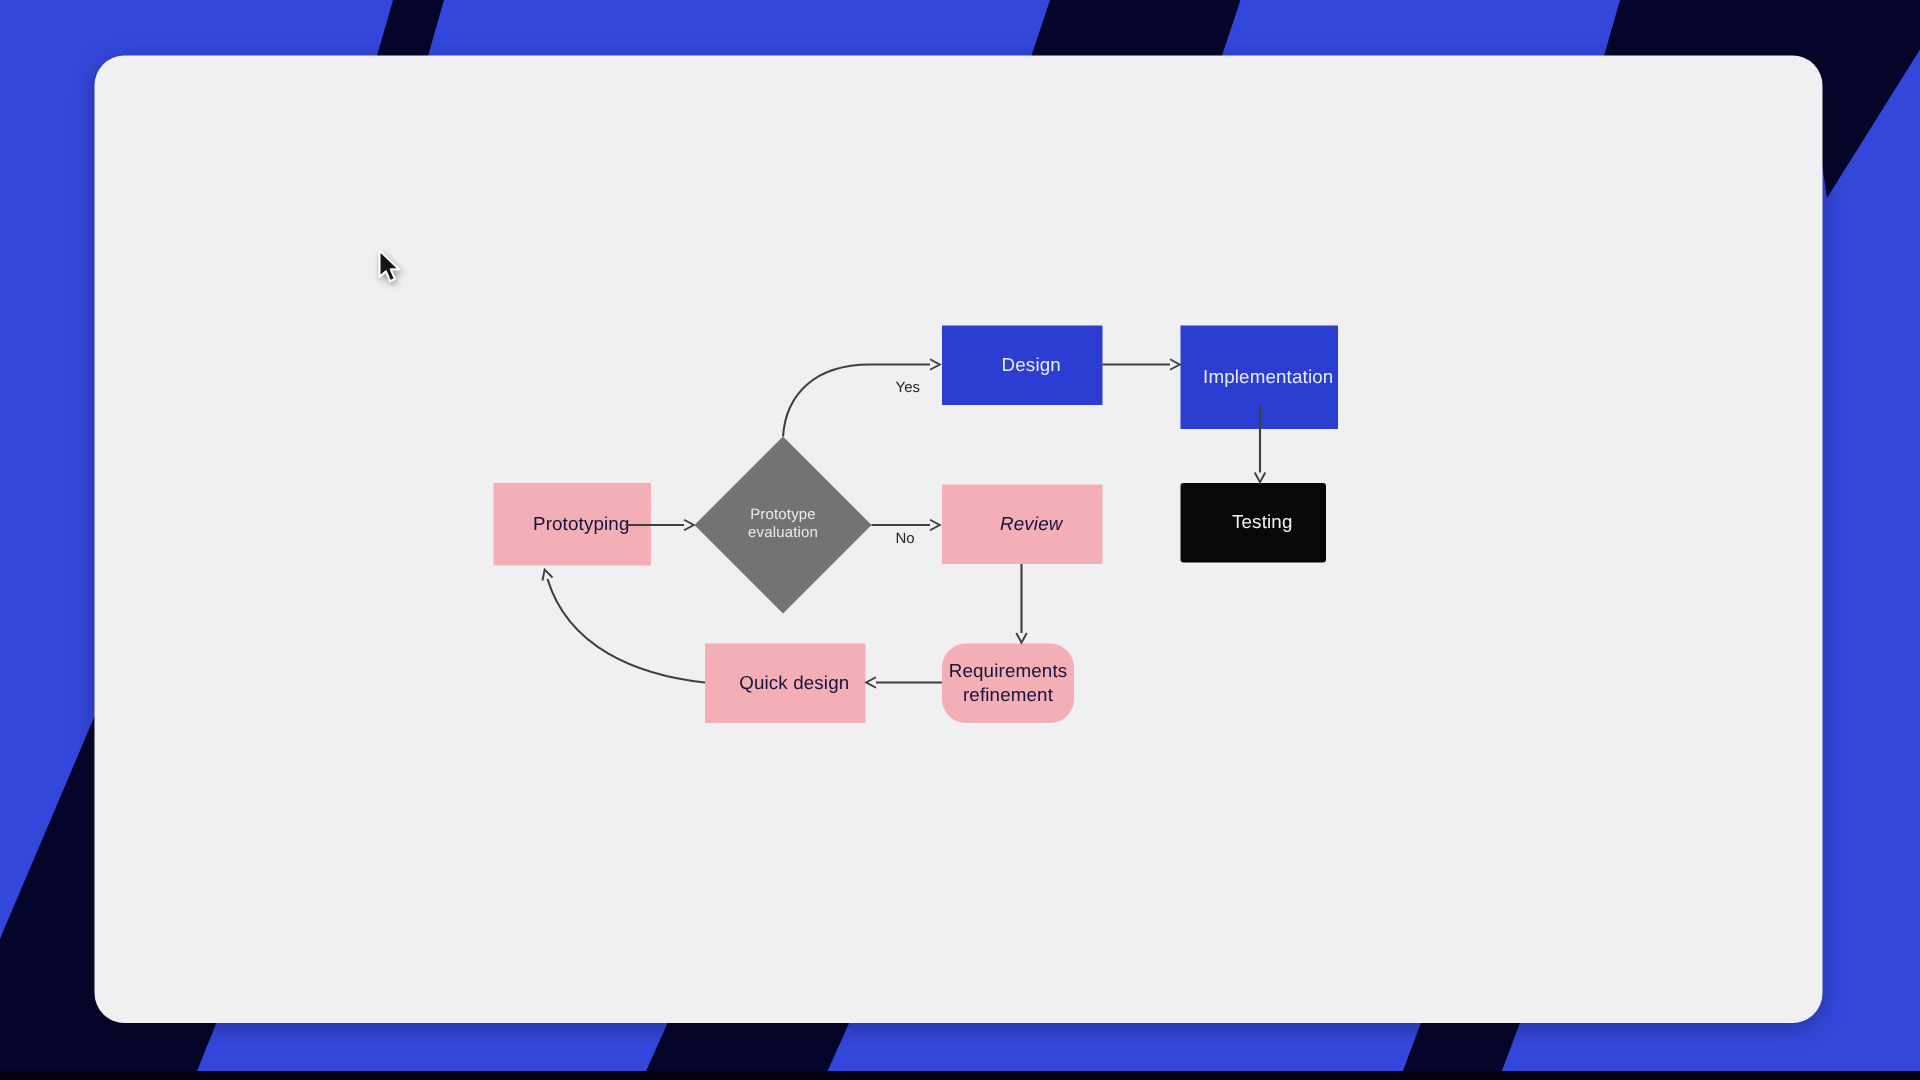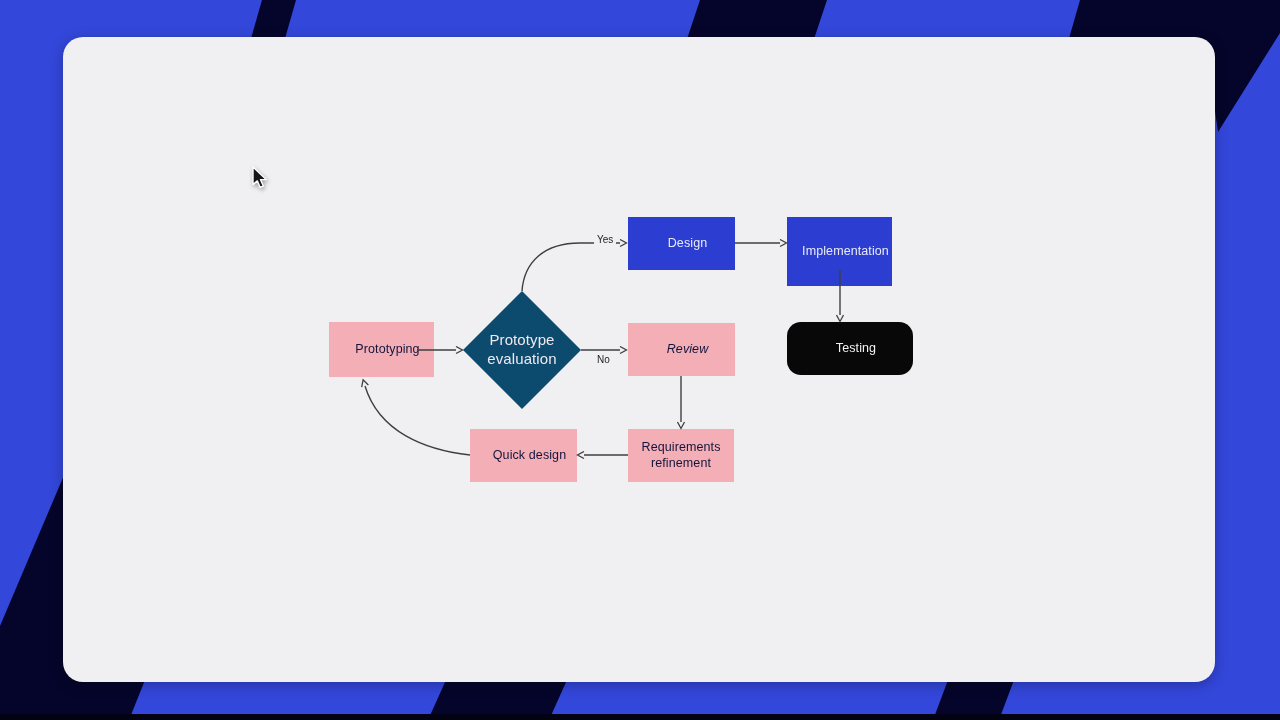--- a/index.html
+++ b/index.html
@@ -30,37 +30,37 @@
   .node{
     position:absolute;display:flex;align-items:center;justify-content:center;
     text-align:center;font-size:12.5px;color:#14143c;letter-spacing:.1px;
     box-sizing:border-box;line-height:1.25;padding-left:12px;
   }
   .node.pink{background:#f4afb6;}
   .node.bluebox{background:#2b3ed1;color:#e9eaf8;}
   #n-prototyping{left:304px;top:322px;width:105px;height:55px;margin-left:25px;}
   #n-evaluation{
     left:463px;top:291px;width:118px;height:118px;
-    background:#0c4a6e;color:#efe9ef;
+    background:#737373;color:#efe9ef;
     clip-path:polygon(50% 0,100% 50%,50% 100%,0 50%);
-    font-size:15px;padding:0 17px;
+    font-size:10px;padding:0 17px;
   }
   #n-design{left:628px;top:217px;width:107px;height:53px;}
   #n-implementation{left:787px;top:217px;width:105px;height:69px;}
-  #n-testing{left:787px;top:322px;width:126px;height:53px;background:#080808;color:#f2f2f2;border-radius:14px;}
+  #n-testing{left:787px;top:322px;width:97px;height:53px;background:#080808;color:#f2f2f2;border-radius:2px;}
   #n-review{left:628px;top:323px;width:107px;height:53px;font-style:italic;}
-  #n-requirements{left:628px;top:429px;width:106px;height:53px;padding:0 20px;}
+  #n-requirements{left:628px;top:429px;width:88px;height:53px;padding:0 20px;border-radius:16px;}
   #n-quickdesign{left:470px;top:429px;width:107px;height:53px;text-align:right;}
 
   
   .edge-label{
     position:absolute;font-size:10px;color:#252525;background:#f0f0f2;
     padding:0 3px;line-height:13px;
   }
-  #lbl-yes{left:594px;top:233px;}
+  #lbl-yes{left:594px;top:252px;}
   #lbl-no{left:594px;top:353px;}
 
   svg.edges{position:absolute;inset:0;pointer-events:none;}
   .cursor{position:absolute;left:250px;top:165px;filter:drop-shadow(1.5px 2.5px 2px rgba(0,0,0,.35));}
 </style>
 </head>
 <body>
 
 <div class="layer">
   <div class="stripe" id="stripe-a"></div>

